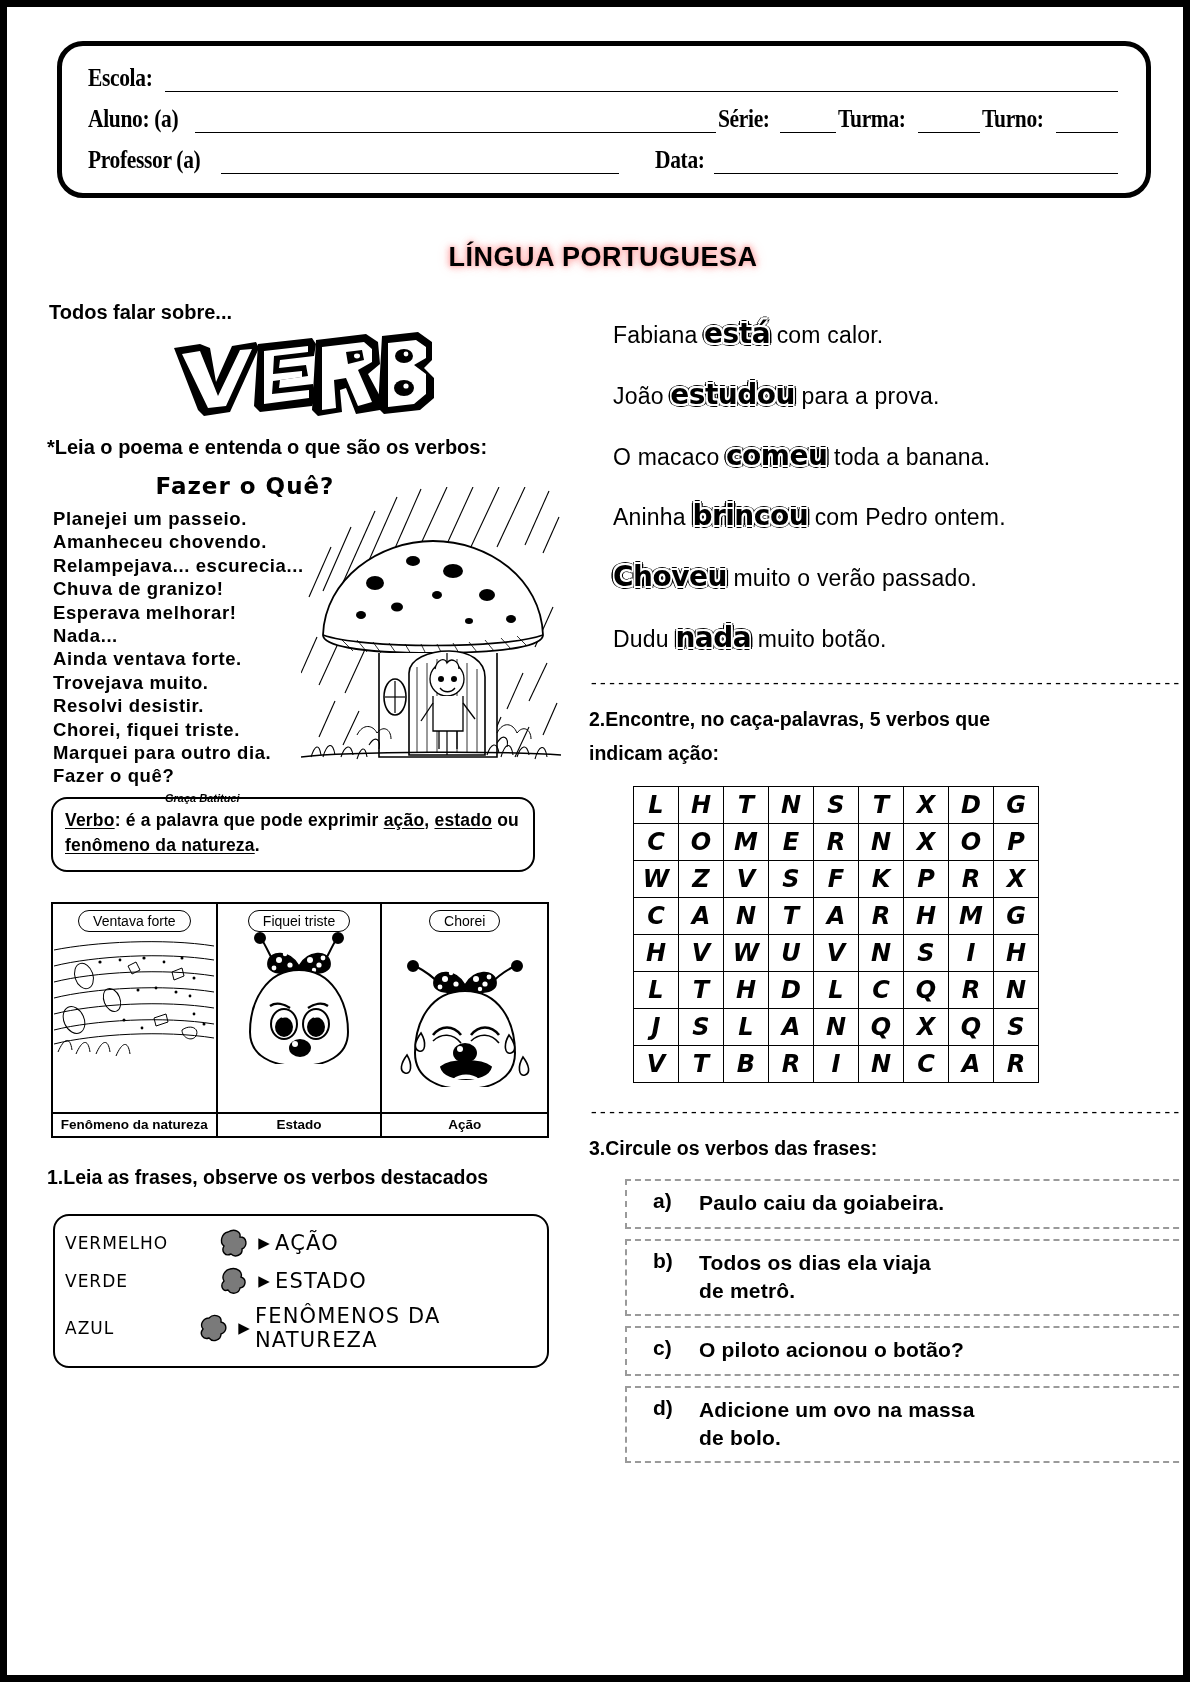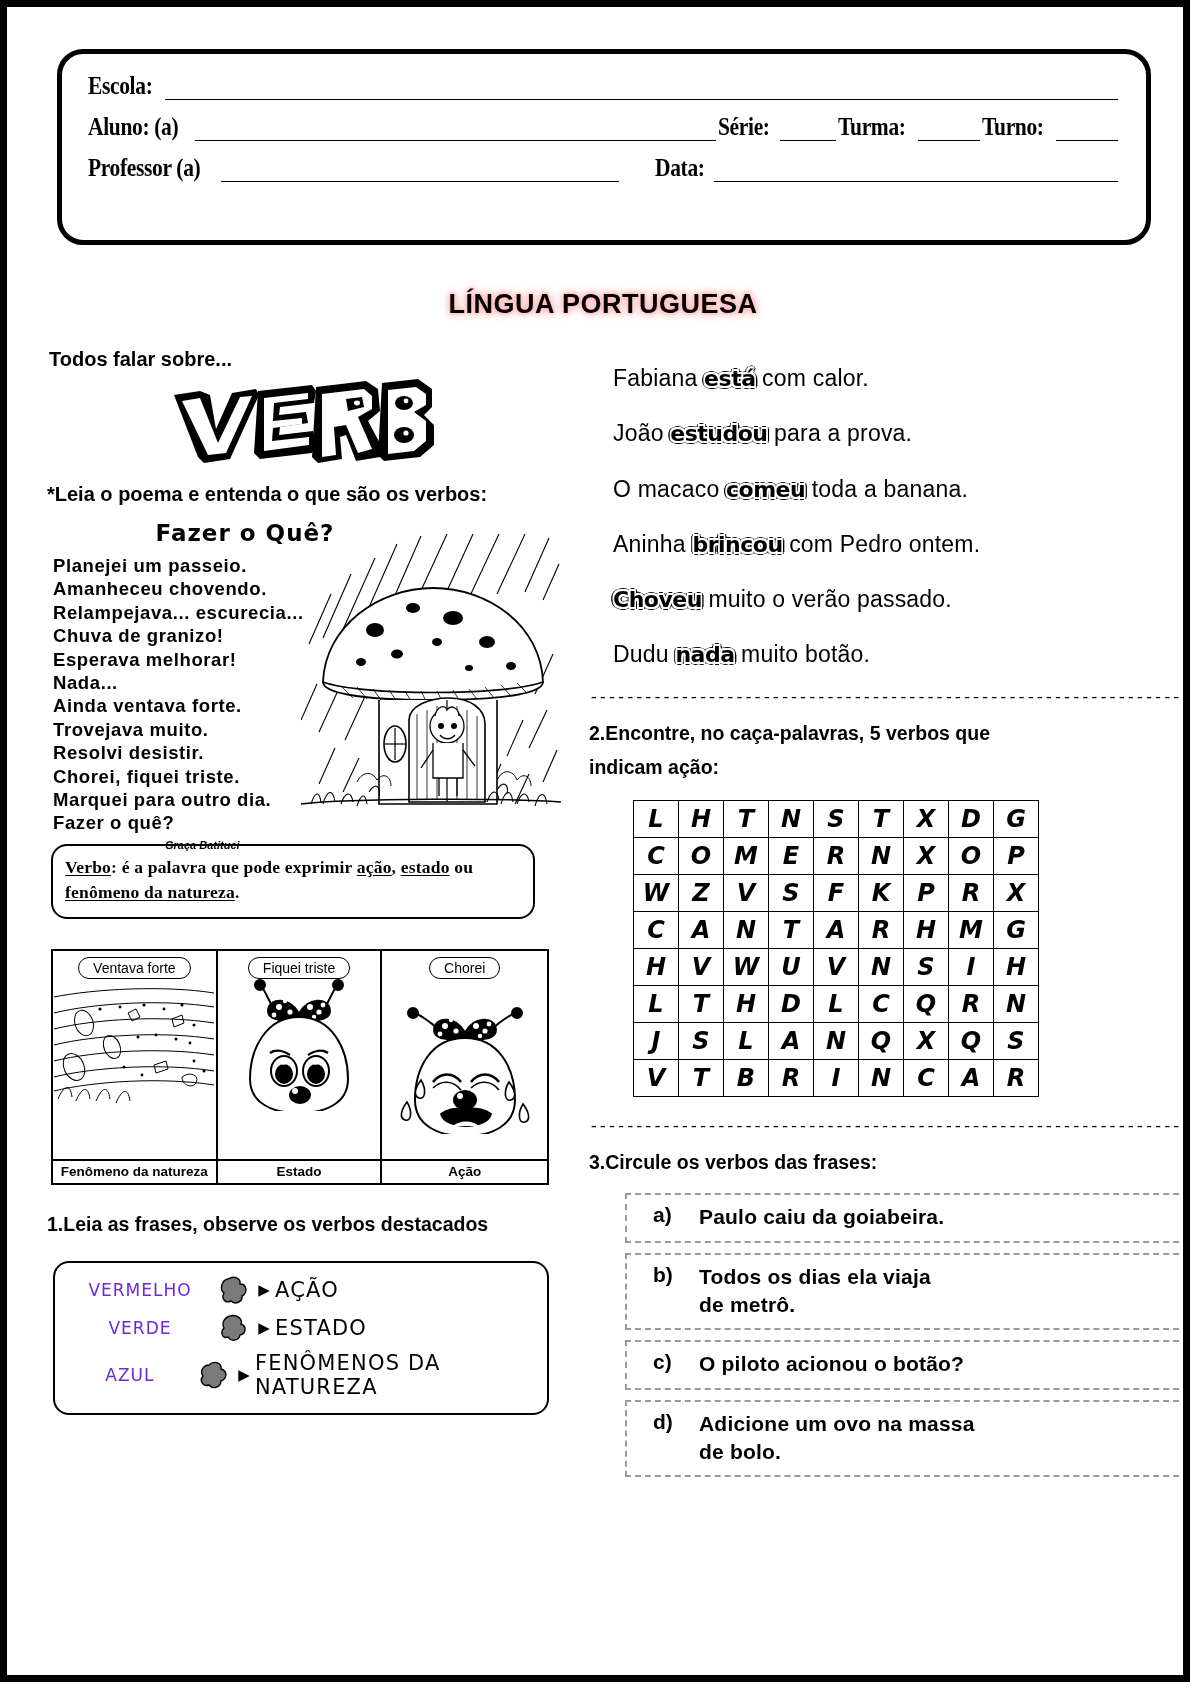--- a/index.html
+++ b/index.html
@@ -18,26 +18,26 @@
   }
   .inner{
     position:absolute;
     left:0; top:0; right:0; bottom:0;
     padding:14px 22px 0 38px;
     box-sizing:border-box;
   }
 
   
   .id-box{
-    margin:28px 10px 0 12px;
+    margin:20px 10px 0 12px;
     border:5px solid #000;
     border-radius:26px;
     padding:18px 26px 20px 26px;
     box-sizing:border-box;
-    height:196px;
+    height:157px;
   }
   .id-row{
     display:flex;
     align-items:flex-end;
     font-family:"Liberation Serif", serif;
     font-weight:bold;
     font-size:25px;
     letter-spacing:-0.4px;
     margin-bottom:13px;
     white-space:nowrap;
@@ -129,21 +129,21 @@
   
   .def-box{
     border:2.2px solid #000;
     border-radius:16px;
     padding:9px 12px 11px 12px;
     margin:8px 20px 0 6px;
     font-size:17.5px;
     font-weight:bold;
     line-height:1.45;
     letter-spacing:0.2px;
-    font-family:Liberation Serif, serif;
+    font-family:Liberation Sans, sans-serif;
   }
   .def-box u{ text-decoration:underline; text-underline-offset:2px;}
 
   
   .strip{
     display:flex;
     border:2px solid #000;
     margin:30px 6px 0 6px;
     height:236px;
     box-sizing:border-box;
@@ -200,23 +200,23 @@
   }
   .leg-row{
     display:flex;
     align-items:center;
     margin-bottom:8px;
     font-family:"DejaVu Sans", sans-serif;
   }
   .leg-row:last-child{margin-bottom:0;}
   .leg-color{
     width:150px;
-    text-align:center;
+    text-align:left;
     font-size:17px;
-    color:#6d28d9;
+    color:#000000;
     letter-spacing:1px;
     padding-right:4px;
   }
   .leg-blob{ width:34px; flex:0 0 34px; line-height:0;}
   .leg-arrow{ width:22px; flex:0 0 22px; text-align:center; font-size:15px;}
   .leg-name{
     font-size:21px;
     letter-spacing:1.2px;
   }
 
@@ -225,21 +225,21 @@
   .sent{
     font-size:23px;
     line-height:1.1;
     margin-bottom:30px;
     letter-spacing:0.2px;
   }
   .sent:last-child{margin-bottom:0;}
   .vb{
     font-family:"DejaVu Sans", sans-serif;
     font-weight:bold;
-    font-size:22px;
+    font-size:28px;
     letter-spacing:-0.5px;
     color:#000;
     -webkit-text-stroke:0px;
     text-shadow:
       -1.6px 0 #fff, 1.6px 0 #fff, 0 -1.6px #fff, 0 1.6px #fff,
       -1.6px -1.6px #fff, 1.6px -1.6px #fff, -1.6px 1.6px #fff, 1.6px 1.6px #fff,
       -3px 0 #000, 3px 0 #000, 0 -3px #000, 0 3px #000,
       -2.4px -2.4px #000, 2.4px -2.4px #000, -2.4px 2.4px #000, 2.4px 2.4px #000;
   }
 

